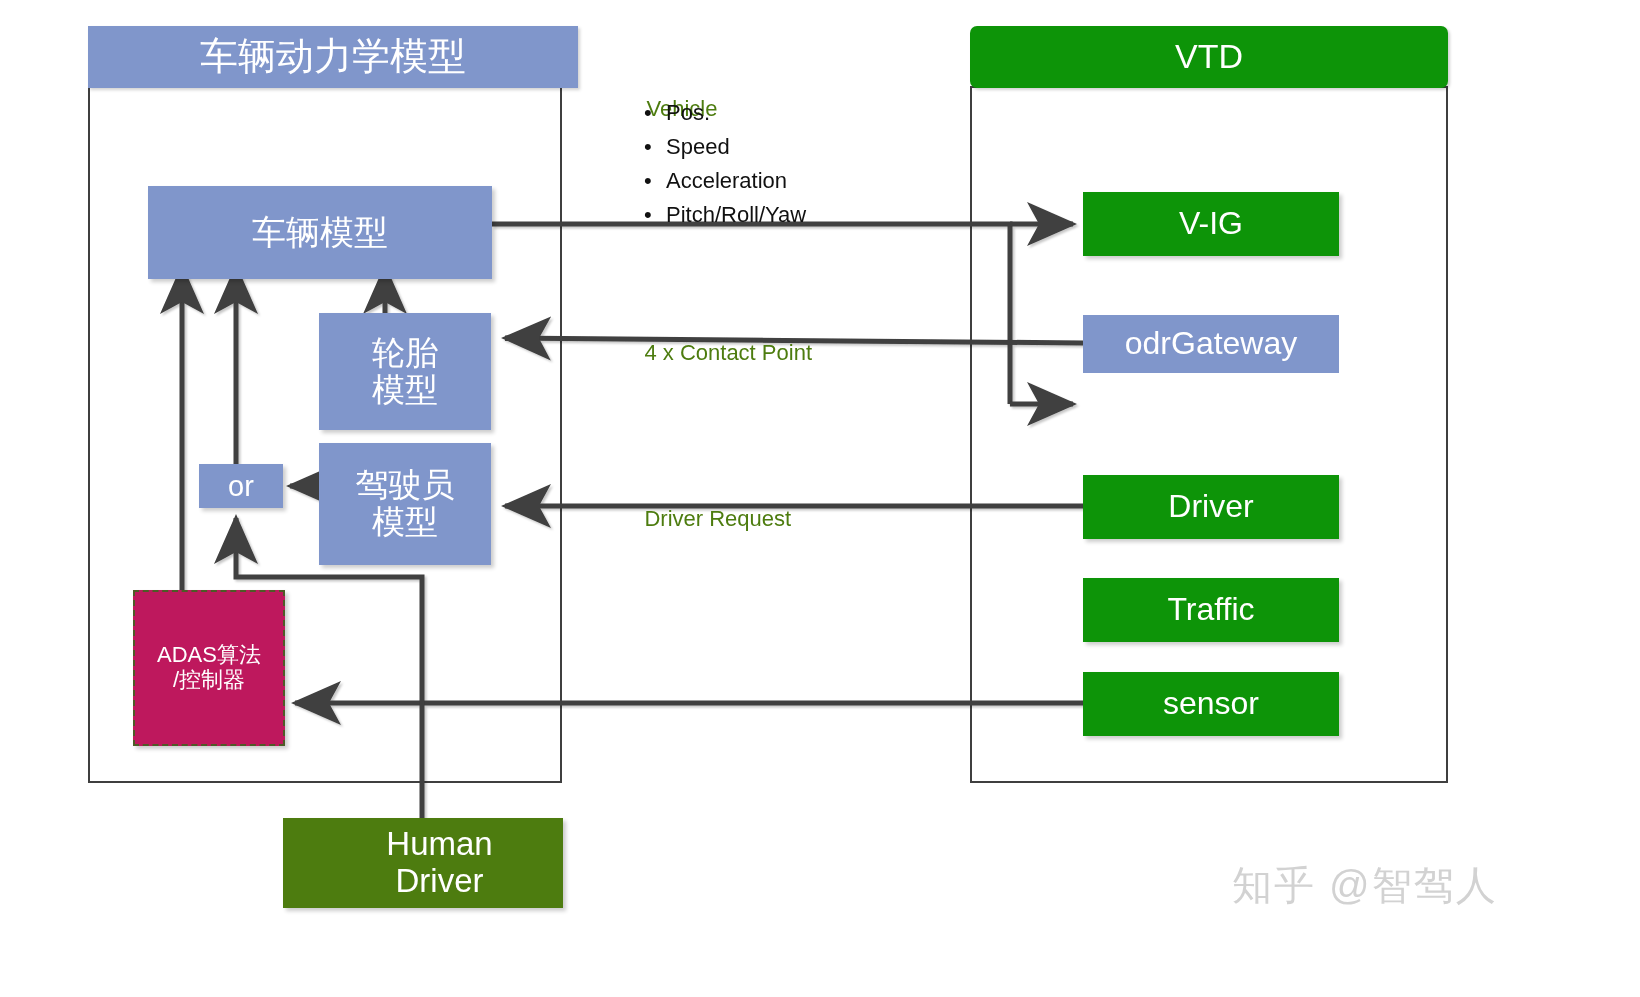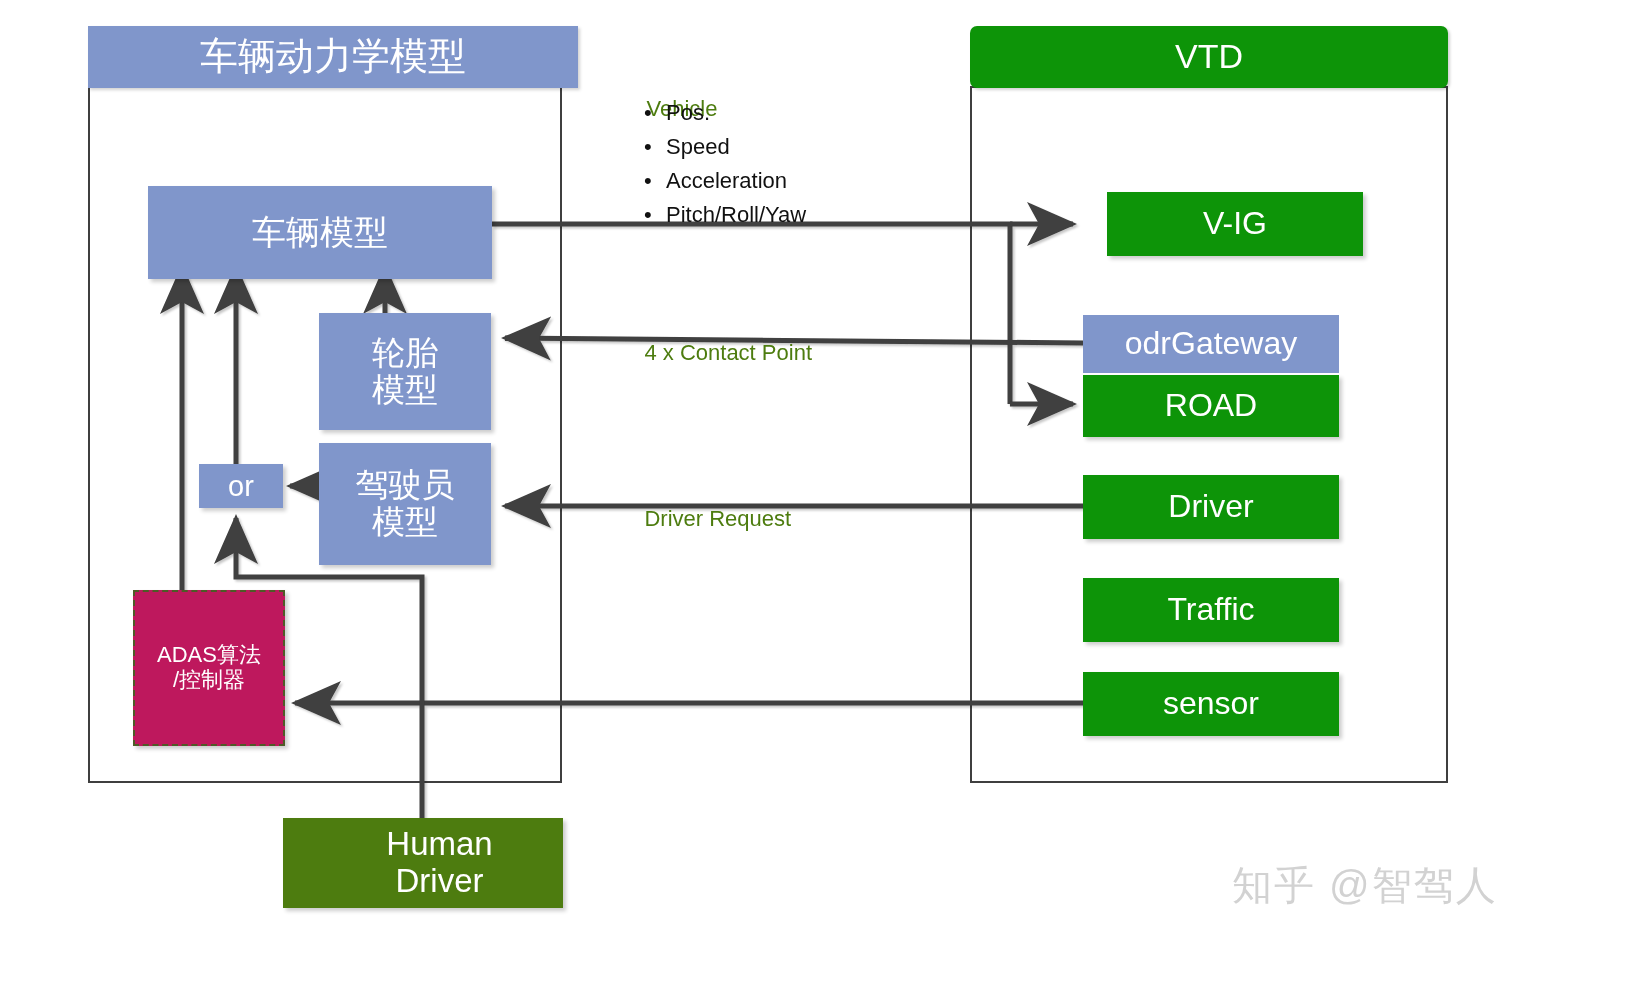--- a/index.html
+++ b/index.html
@@ -115,31 +115,28 @@
 
   <div class="node n-blue" style="left:199px;top:464px;width:84px;height:44px;font-size:29px;">
     <span>or</span>
   </div>
 
   <div class="node n-olive" style="left:133px;top:590px;width:152px;height:156px;font-size:22px;white-space:pre-line;">
     <span>ADAS算法
 /控制器</span>
   </div>
 
-  <div class="node n-green" style="left:1083px;top:192px;width:256px;height:64px;font-size:32px;margin-left:24px;">
+  <div class="node n-green" style="left:1083px;top:192px;width:256px;height:64px;font-size:32px;">
     <span>V-IG</span>
   </div>
 
   <div class="node n-blue" style="left:1083px;top:315px;width:256px;height:58px;font-size:32px;box-shadow:none;">
     <span>odrGateway</span>
   </div>
 
-  <div class="node n-green" style="left:1083px;top:375px;width:256px;height:62px;font-size:32px;">
-    <span>ROAD</span>
-  </div>
 
   <div class="node n-green" style="left:1083px;top:475px;width:256px;height:64px;font-size:32px;">
     <span>Driver</span>
   </div>
 
   <div class="node n-green" style="left:1083px;top:578px;width:256px;height:64px;font-size:32px;">
     <span>Traffic</span>
   </div>
 
   <div class="node n-green" style="left:1083px;top:672px;width:256px;height:64px;font-size:32px;">

